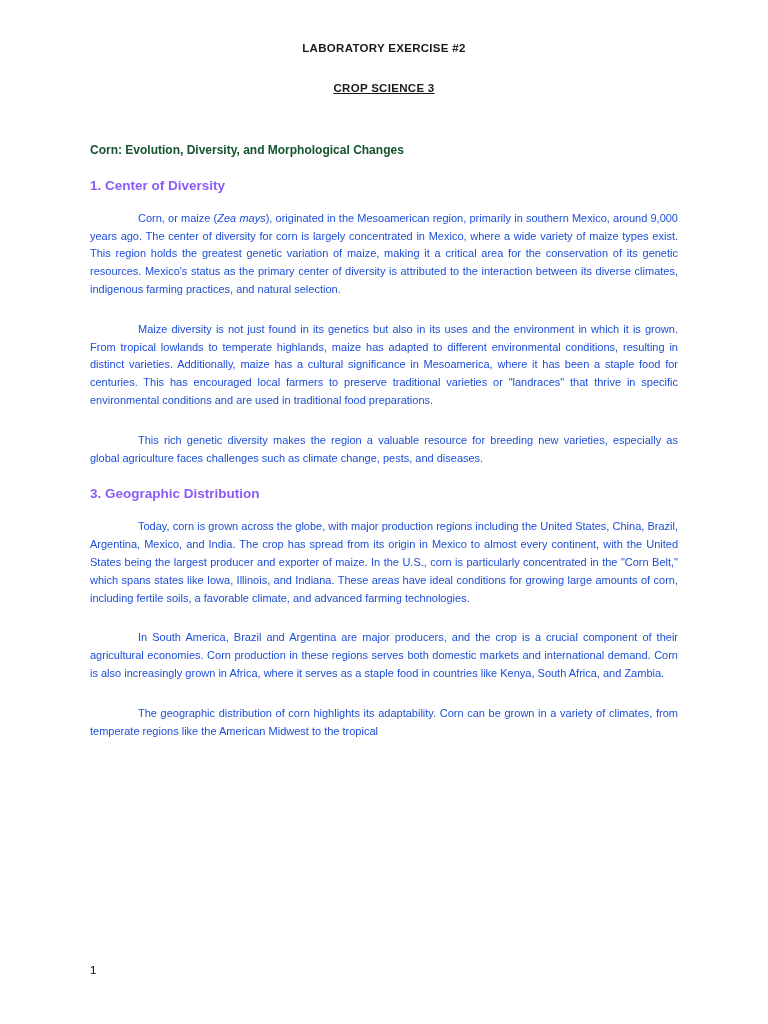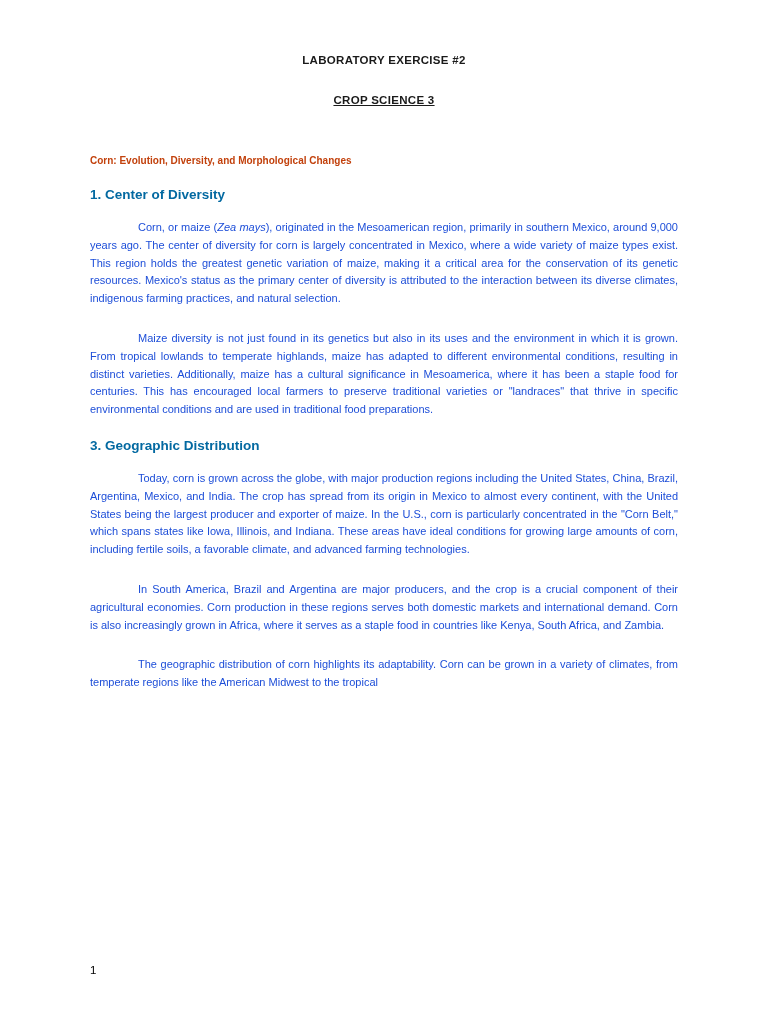--- a/index.html
+++ b/index.html
@@ -14,51 +14,51 @@
     color: #000000;
     position: relative;
     overflow: hidden;
   }
   .page {
     position: relative;
     width: 768px;
     height: 1024px;
     background: #ffffff;
     box-sizing: border-box;
-    padding: 44px 90px 0 90px;
+    padding: 32px 90px 0 90px;
   }
   .doc-header {
     text-align: center;
     font-size: 11.5px;
     font-weight: bold;
     letter-spacing: 0.3px;
     color: #1a1a1a;
   }
   .doc-header.line1 {
     margin-top: 10px;
   }
   .doc-header.line2 {
     margin-top: 28px;
     text-decoration: underline;
   }
   .spacer-large {
     height: 48px;
   }
   h1.title {
-    font-size: 10px;
+    font-size: 12px;
     font-weight: bold;
     margin: 0 0 8px 0;
-    color: #c2410c;
+    color: #14532d;
     line-height: 1.4;
   }
   h2.section {
     font-size: 13.5px;
     font-weight: bold;
     margin: 18px 0 0 0;
-    color: #0369a1;
+    color: #8b5cf6;
     line-height: 1.4;
   }
   p.body {
     font-size: 11px;
     line-height: 1.62;
     text-align: justify;
     margin: 22px 0 0 0;
     text-indent: 48px;
     color: #1d4ed8;
     hyphens: none;
@@ -88,20 +88,21 @@
   <div class="spacer-large"></div>
 
   <h1 class="title">Corn: Evolution, Diversity, and Morphological Changes</h1>
 
   <h2 class="section">1. Center of Diversity</h2>
 
   <p class="body first-after-heading"><span>Corn, or maize (</span><span class="italic">Zea mays</span><span>), originated in the Mesoamerican region, primarily in southern Mexico, around 9,000 years ago. The center of diversity for corn is largely concentrated in Mexico, where a wide variety of maize types exist. This region holds the greatest genetic variation of maize, making it a critical area for the conservation of its genetic resources. Mexico's status as the primary center of diversity is attributed to the interaction between its diverse climates, indigenous farming practices, and natural selection.</span></p>
 
   <p class="body">Maize diversity is not just found in its genetics but also in its uses and the environment in which it is grown. From tropical lowlands to temperate highlands, maize has adapted to different environmental conditions, resulting in distinct varieties. Additionally, maize has a cultural significance in Mesoamerica, where it has been a staple food for centuries. This has encouraged local farmers to preserve traditional varieties or "landraces" that thrive in specific environmental conditions and are used in traditional food preparations.</p>
 
+  <p class="body">This rich genetic diversity makes the region a valuable resource for breeding new varieties, especially as global agriculture faces challenges such as climate change, pests, and diseases.</p>
 
   <h2 class="section">3. Geographic Distribution</h2>
 
   <p class="body first-after-heading">Today, corn is grown across the globe, with major production regions including the United States, China, Brazil, Argentina, Mexico, and India. The crop has spread from its origin in Mexico to almost every continent, with the United States being the largest producer and exporter of maize. In the U.S., corn is particularly concentrated in the "Corn Belt," which spans states like Iowa, Illinois, and Indiana. These areas have ideal conditions for growing large amounts of corn, including fertile soils, a favorable climate, and advanced farming technologies.</p>
 
   <p class="body">In South America, Brazil and Argentina are major producers, and the crop is a crucial component of their agricultural economies. Corn production in these regions serves both domestic markets and international demand. Corn is also increasingly grown in Africa, where it serves as a staple food in countries like Kenya, South Africa, and Zambia.</p>
 
   <p class="body">The geographic distribution of corn highlights its adaptability. Corn can be grown in a variety of climates, from temperate regions like the American Midwest to the tropical</p>
 
   <div class="page-number">1</div>

